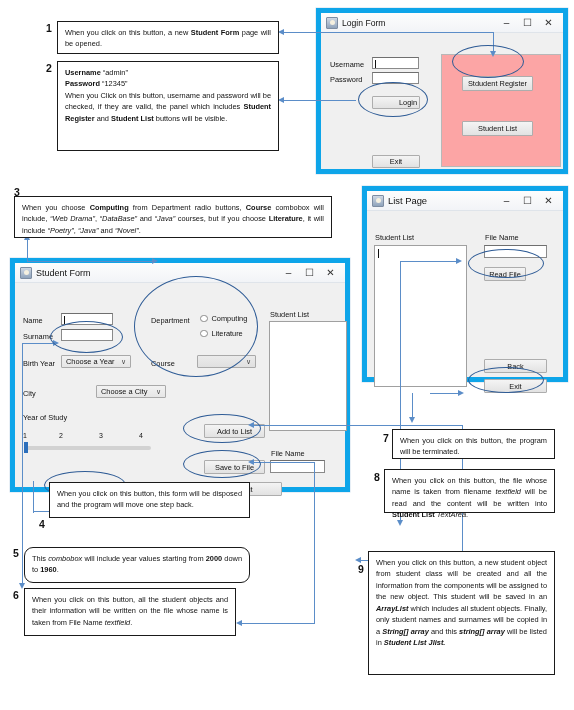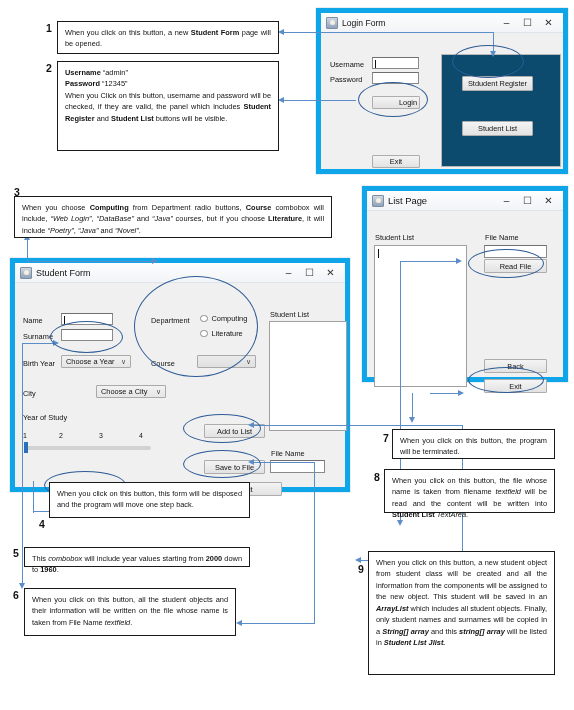--- a/index.html
+++ b/index.html
@@ -95,21 +95,21 @@
   }
   .caret{ position:absolute; width:1px; background:#111; }
   .btn{
     position:absolute;
     background:linear-gradient(#f4f4f4,#e2e2e2);
     border:1px solid #adadad;
     font-size:7.4px; color:#111;
     display:flex; align-items:center; justify-content:center;
     border-radius:1px;
   }
-  .panel{ position:absolute; border:1px solid #b8b8b8; background:#0c4a6e; }
+  .panel{ position:absolute; border:1px solid #b8b8b8; background:#fca5a5; }
   .combo{
     position:absolute;
     background:linear-gradient(#f2f2f2,#e6e6e6);
     border:1px solid #a9a9a9;
     font-size:7.4px; color:#111;
     display:flex; align-items:center;
     padding-left:4px;
     border-radius:1px;
   }
   .combo .chev{
@@ -220,21 +220,21 @@
     </div>
   </div>
   <div class="wbody">
     <div class="lbl" style="left:8px; top:22px;">Student List</div>
     <div class="listarea" style="left:7px; top:34px; width:93px; height:142px;">
       <div class="caret" style="left:3px; top:3px; height:9px;"></div>
     </div>
 
     <div class="lbl" style="left:118px; top:22px;">File Name</div>
     <div class="tf" style="left:117px; top:34px; width:63px; height:13px;"></div>
-    <div class="btn" style="left:117px; top:48px; width:63px; height:14px;">Read File</div>
+    <div class="btn" style="left:117px; top:56px; width:42px; height:14px;">Read File</div>
 
     <div class="btn" style="left:117px; top:148px; width:63px; height:14px;">Back</div>
     <div class="btn" style="left:117px; top:168px; width:63px; height:14px;">Exit</div>
   </div>
 </div>
 <div class="ellipse" style="left:468px; top:249px; width:76px; height:29px;"></div>
 <div class="ellipse" style="left:468px; top:367px; width:76px; height:26px;"></div>
 
 <div class="win" style="left:10px; top:258px; width:340px; height:234px;">
   <div class="titlebar">
@@ -319,30 +319,30 @@
   <span>When you click on this button, a new <b>Student Form</b> page will be opened.</span>
 </div>
 
 <div class="num" style="left:46px; top:62px;">2</div>
 <div class="callout" style="left:57px; top:61px; width:222px; height:90px;">
   <span><b>Username</b> “admin”<br><b>Password</b> “12345”<br>When you Click on this button, username and password will be checked, if they are valid, the panel which includes <b>Student Register</b> and <b>Student List</b> buttons will be visible.</span>
 </div>
 
 <div class="num" style="left:14px; top:186px;">3</div>
 <div class="callout" style="left:14px; top:196px; width:318px; height:42px;">
-  <span>When you choose <b>Computing</b> from Department radio buttons, <b>Course</b> combobox will include, <i>“Web Login”</i>, <i>“DataBase”</i> and <i>“Java”</i> courses, but if you choose <b>Literature</b>, it will include <i>“Poetry”</i>, <i>“Java”</i> and <i>“Novel”</i>.</span>
+  <span>When you choose <b>Computing</b> from Department radio buttons, <b>Course</b> combobox will include, <i>“Web Drama”</i>, <i>“DataBase”</i> and <i>“Java”</i> courses, but if you choose <b>Literature</b>, it will include <i>“Poetry”</i>, <i>“Java”</i> and <i>“Novel”</i>.</span>
 </div>
 
 <div class="num" style="left:39px; top:518px;">4</div>
 <div class="callout" style="left:49px; top:482px; width:201px; height:36px;">
   <span>When you click on this button, this form will be disposed and the program will move one step back.</span>
 </div>
 
 <div class="num" style="left:13px; top:547px;">5</div>
-<div class="callout" style="left:24px; top:547px; width:226px; height:20px;">
+<div class="callout" style="left:24px; top:547px; width:226px; height:36px;border-radius:9px;">
   <span>This <i>combobox</i> will include year values starting from <b>2000</b> down to <b>1960</b>.</span>
 </div>
 
 <div class="num" style="left:13px; top:589px;">6</div>
 <div class="callout" style="left:24px; top:588px; width:212px; height:48px;">
   <span>When you click on this button, all the student objects and their information will be written on the file whose name is taken from File Name <i>textfield</i>.</span>
 </div>
 
 <div class="num" style="left:383px; top:432px;">7</div>
 <div class="callout" style="left:392px; top:429px; width:163px; height:30px;">

